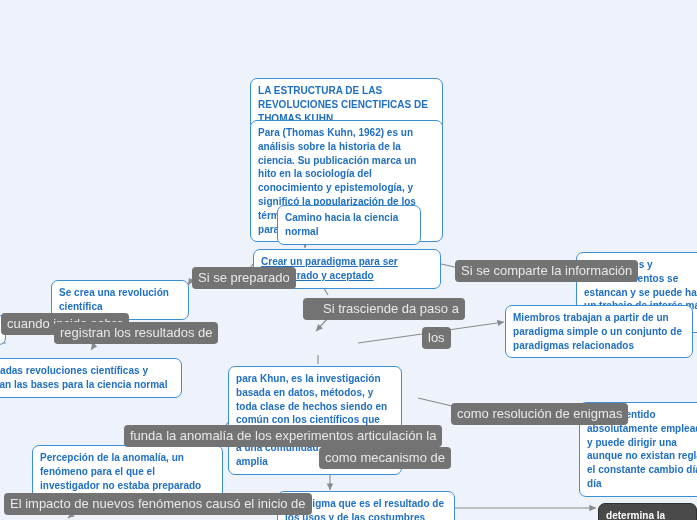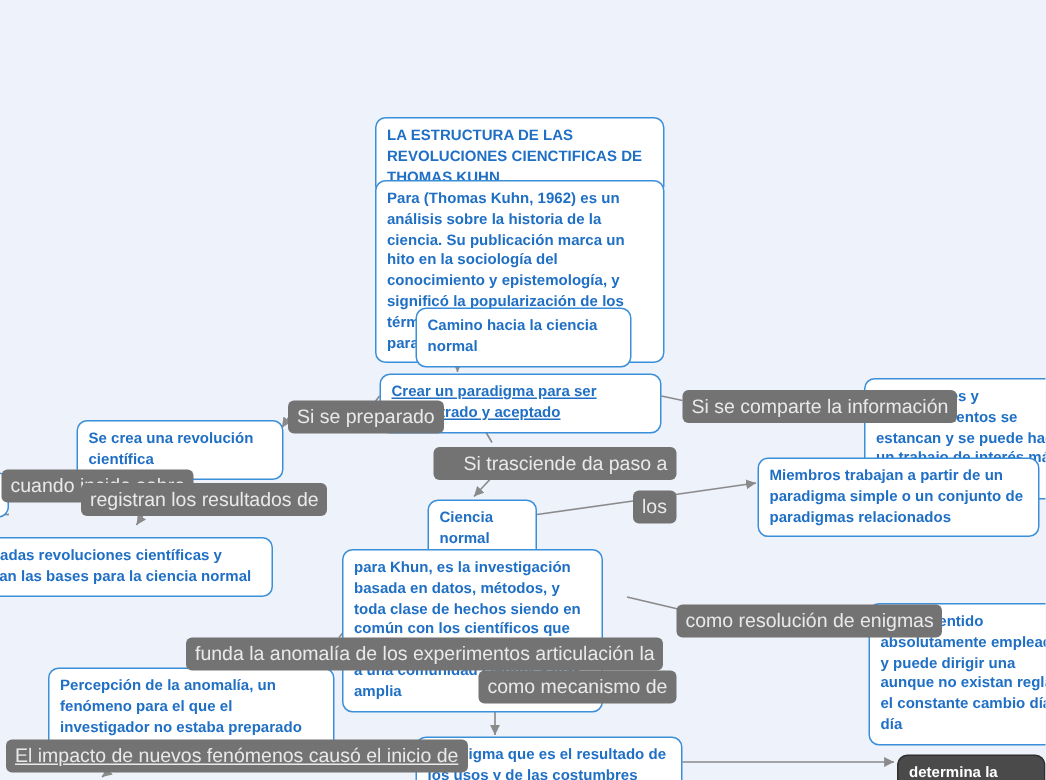--- a/index.html
+++ b/index.html
@@ -132,23 +132,20 @@
   </div>
 
   <div class="node" style="left:-26px;top:315px;width:32px;height:30px;">
     
   </div>
 
   <div class="node" style="left:-42px;top:358px;width:224px;">
     <span>las pasadas revoluciones científicas y muestran las bases para la ciencia normal</span>
   </div>
 
-  <div class="node" style="left:285px;top:333px;width:73px;">
-    <span>Ciencia normal</span>
-  </div>
 
   <div class="node" style="left:576px;top:252px;width:145px;">
     <span>Los avances y descubrimientos se estancan y se puede hacer un trabajo de interés más general</span>
   </div>
 
   <div class="node" style="left:505px;top:305px;width:188px;">
     <span>Miembros trabajan a partir de un paradigma simple o un conjunto de paradigmas relacionados</span>
   </div>
 
   <div class="node" style="left:228px;top:366px;width:174px;">
@@ -168,29 +165,29 @@
   </div>
 
   <div class="node dark" style="left:598px;top:503px;width:99px;">
     <span>determina la articulación</span>
   </div>
 
   <div class="label" style="left:192px;top:267px;">Si se preparado</div>
 
   <div class="label" style="left:455px;top:260px;">Si se comparte la información</div>
 
-  <div class="label" style="left:289px;top:298px;padding-left:20px;">Si trasciende da paso a</div>
+  <div class="label" style="left:303px;top:298px;padding-left:20px;">Si trasciende da paso a</div>
 
   <div class="label" style="left:1px;top:313px;">cuando incide sobre</div>
 
   <div class="label" style="left:54px;top:322px;">registran los resultados de</div>
 
   <div class="label" style="left:422px;top:327px;">los</div>
 
   <div class="label" style="left:451px;top:403px;">como resolución de enigmas</div>
 
   <div class="label" style="left:124px;top:425px;">funda la anomalía de los experimentos articulación la</div>
 
   <div class="label" style="left:304px;top:447px;margin-left:15px;">como mecanismo de</div>
 
-  <div class="label" style="left:4px;top:493px;text-decoration:underline;">El impacto de nuevos fenómenos causó el inicio de</div>
+  <div class="label" style="left:4px;top:493px;">El impacto de nuevos fenómenos causó el inicio de</div>
 
 </div>
 
 </body></html>

